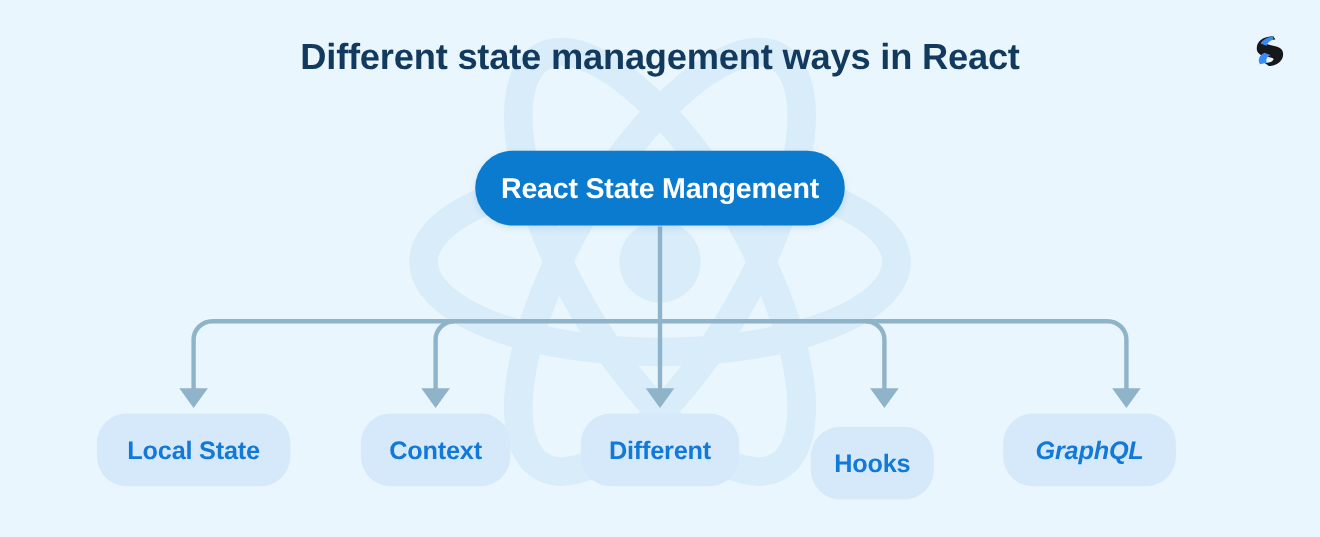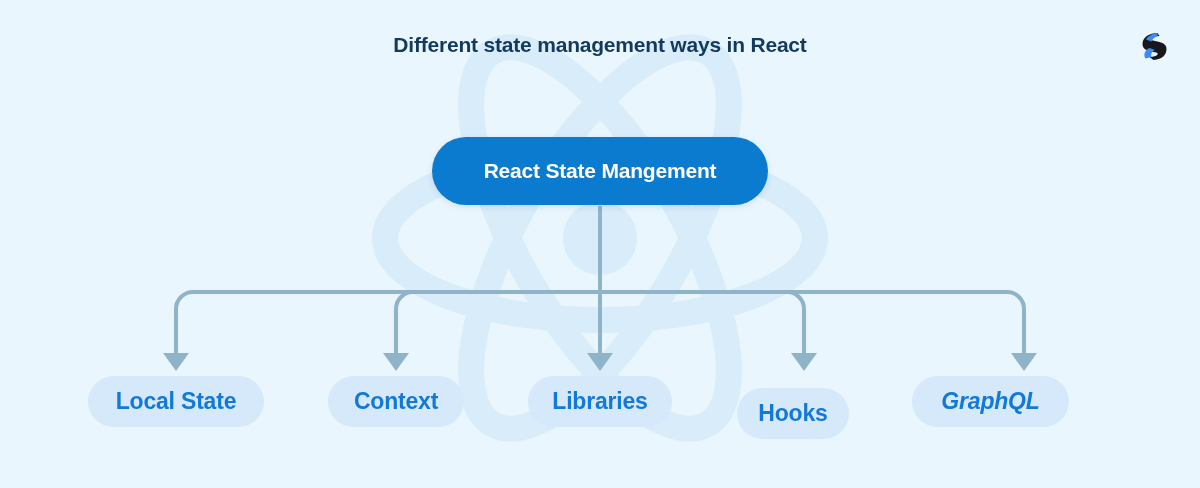--- a/index.html
+++ b/index.html
@@ -42,21 +42,21 @@
     pointer-events: none;
   }
 
   
   #title {
     position: absolute;
     left: 0;
     top: 33px;
     width: 1200px;
     text-align: center;
-    font-size: 21px;
+    font-size: 33px;
     font-weight: bold;
     letter-spacing: -0.2px;
     color: #123a5e;
     white-space: nowrap;
   }
 
   
   #brand {
     position: absolute;
     right: 32px;
@@ -95,30 +95,30 @@
     height: 68px;
     background: #0a7bce;
     border-radius: 34px;
     display: flex;
     align-items: center;
     justify-content: center;
     box-shadow: 0 2px 6px rgba(10, 90, 160, 0.13);
   }
   #root-node-label {
     color: #ffffff;
-    font-size: 21px;
+    font-size: 26px;
     font-weight: bold;
     letter-spacing: -0.2px;
     white-space: nowrap;
   }
 
   
   .leaf {
     position: absolute;
-    height: 51px;
+    height: 66px;
     background: #d5e9fb;
     border-radius: 27px;
     display: flex;
     align-items: center;
     justify-content: center;
     top: 376px;
   }
   .leaf-label {
     color: #1279d8;
     font-size: 23px;
@@ -182,21 +182,21 @@
     <span id="root-node-label">React State Mangement</span>
   </div>
 
   <div class="leaf n0">
     <span class="leaf-label">Local State</span>
   </div>
   <div class="leaf n1">
     <span class="leaf-label">Context</span>
   </div>
   <div class="leaf n2">
-    <span class="leaf-label">Libraries</span>
+    <span class="leaf-label">Different</span>
   </div>
   <div class="leaf n3">
     <span class="leaf-label">Hooks</span>
   </div>
   <div class="leaf n4">
     <span class="leaf-label">GraphQL</span>
   </div>
 
 </div>
 

